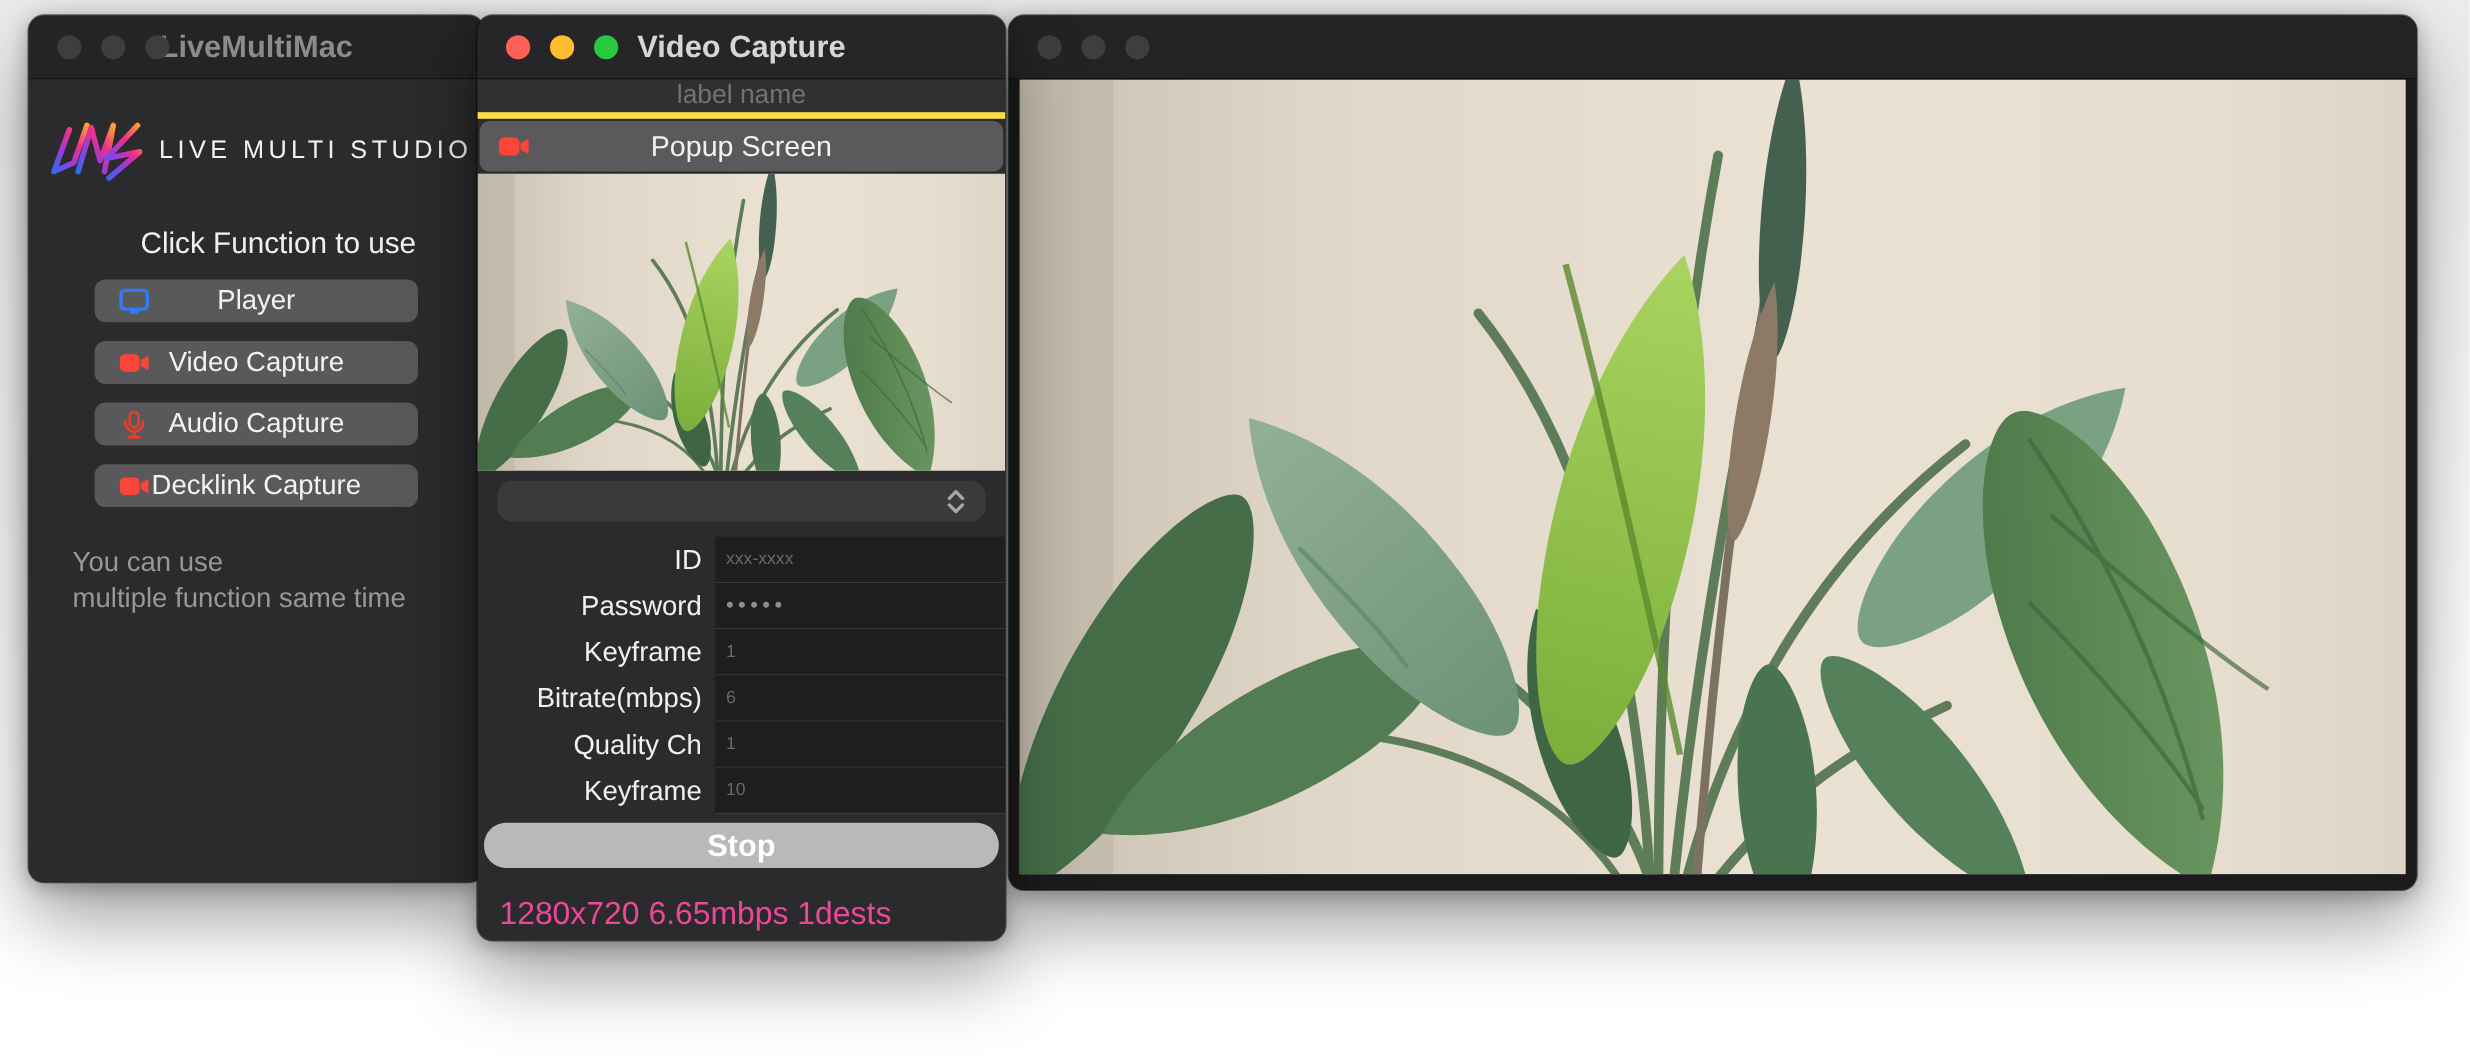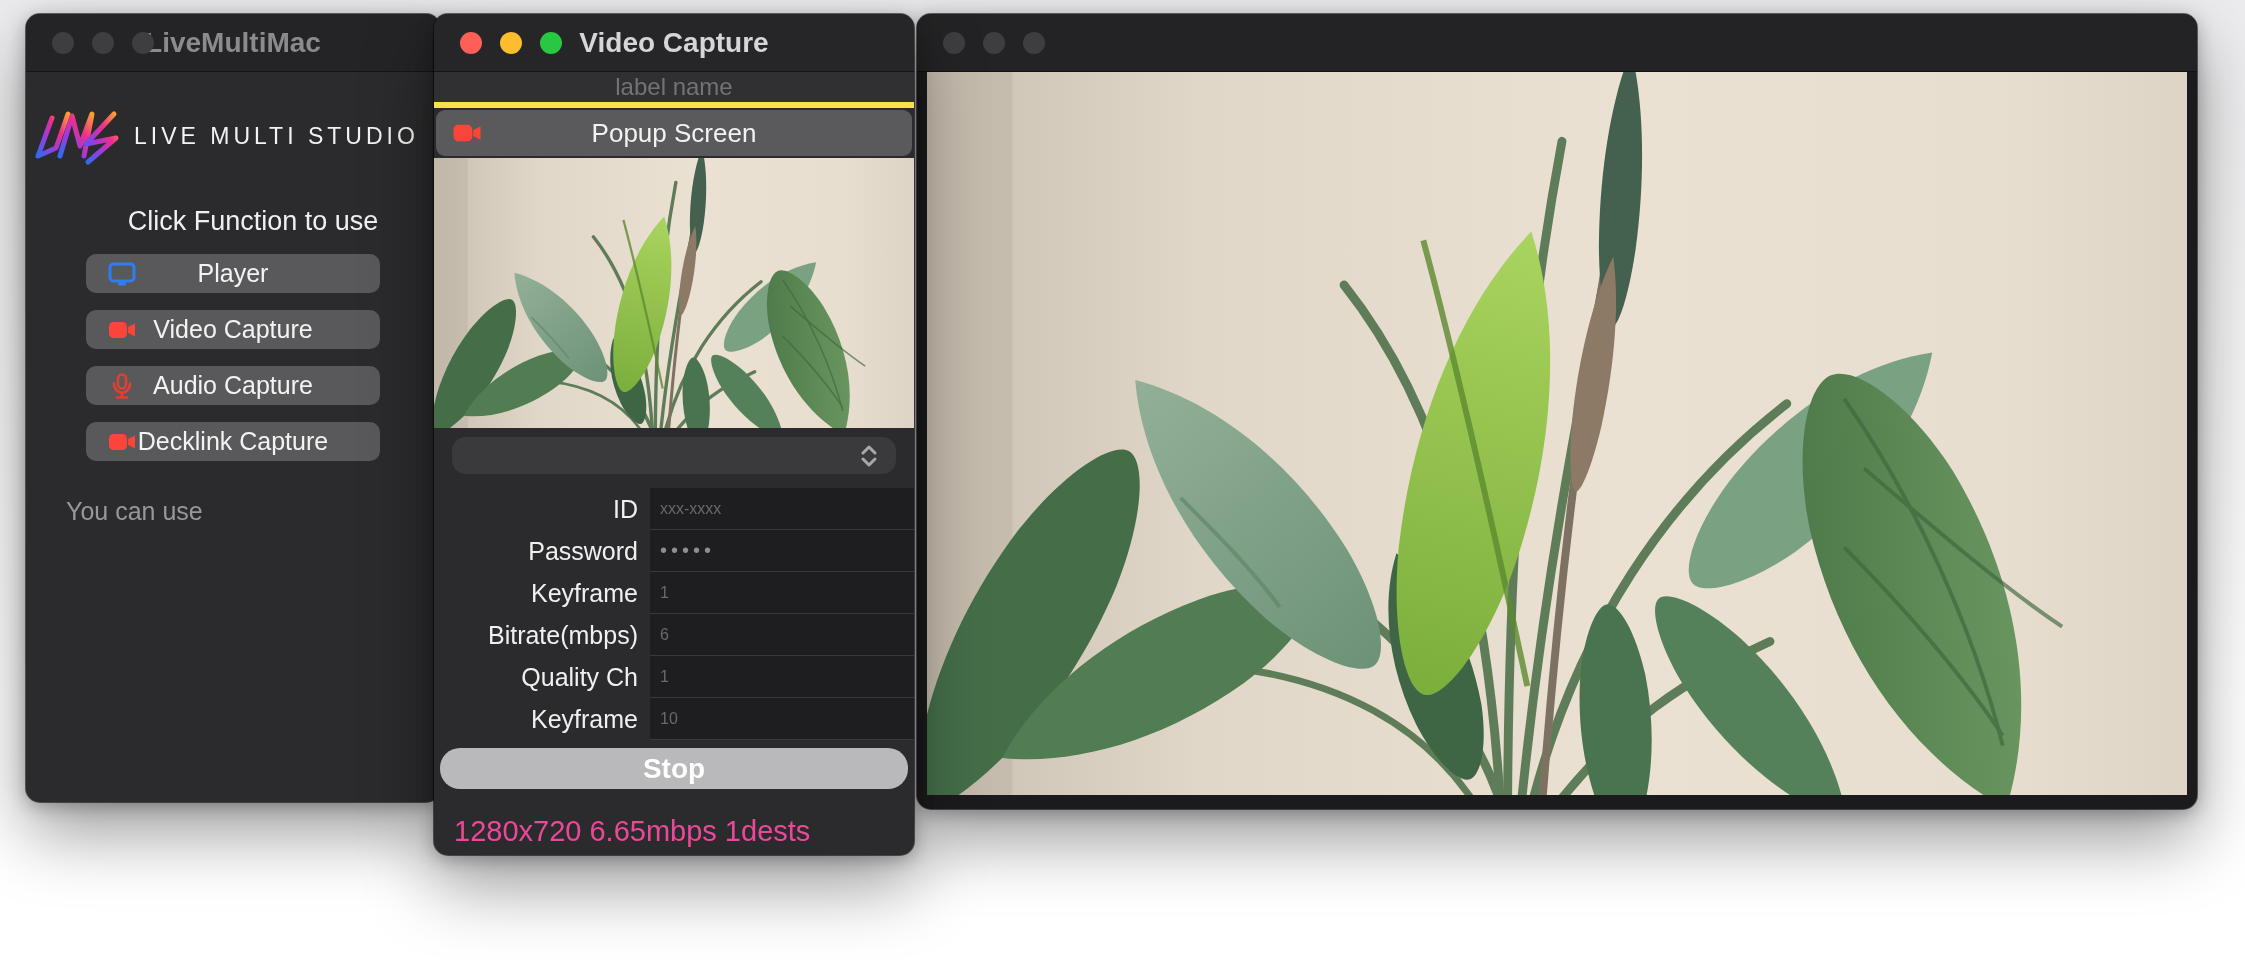--- a/index.html
+++ b/index.html
@@ -13,21 +13,21 @@
     display:flex; align-items:center; }
   .title { position:absolute; left:0; right:0; text-align:center; font-size:28px; font-weight:700; }
   .lights { display:flex; gap:18px; margin-left:26px; z-index:2; }
   .light { width:22px; height:22px; border-radius:50%; }
   .light.inactive { background:#3e3e40; }
   .light.close { background:#ff5f57; } .light.min { background:#febc2e; } .light.zoom { background:#28c840; }
 
   
   #win-left { left:26px; top:14px; width:414px; height:788px; background:#2b2b2d; z-index:1; }
   #win-left .title { color:#8b8b8d; }
-  .logo-row { display:flex; align-items:center; justify-content:flex-start; gap:10px; margin-top:32px; }
+  .logo-row { display:flex; align-items:center; justify-content:center; gap:10px; margin-top:32px; }
   .logo-text { color:#f2f2f2; font-size:23px; letter-spacing:4px; font-weight:400; }
   .instruction { color:#f0f0f0; font-size:27px; text-align:center; margin-top:38px;margin-left:40px; }
   .fn-btn { position:relative; display:block; width:294px; height:39px; margin:17px auto 0;
     background:#59595b; border:none; border-radius:10px; color:#f3f3f3; font-size:25px;
     font-family:inherit; cursor:pointer; }
   .fn-btn .btn-icon { position:absolute; left:22px; top:50%; transform:translateY(-50%); display:flex; }
   .note { margin:34px 0 0 40px; color:#98989a; font-size:25px; line-height:33px; }
 
   
   #win-capture { left:434px; top:14px; width:480px; height:841px; background:#2b2b2d; z-index:3; }
@@ -211,20 +211,21 @@
       <span class="btn-icon">
         <svg width="28" height="26" viewBox="0 0 28 26">
             <use href="#ico-camcorder"></use>
           </svg>
         </span>
       <span>Decklink Capture</span>
     </button>
 
     <div class="note">
       <div>You can use</div>
+      <div>multiple function same time</div>
     </div>
   </div>
 </section>
 
 <section class="window" id="win-popup">
   <header class="titlebar">
     <div class="lights">
       <span class="light inactive"></span>
       <span class="light inactive"></span>
       <span class="light inactive"></span>

